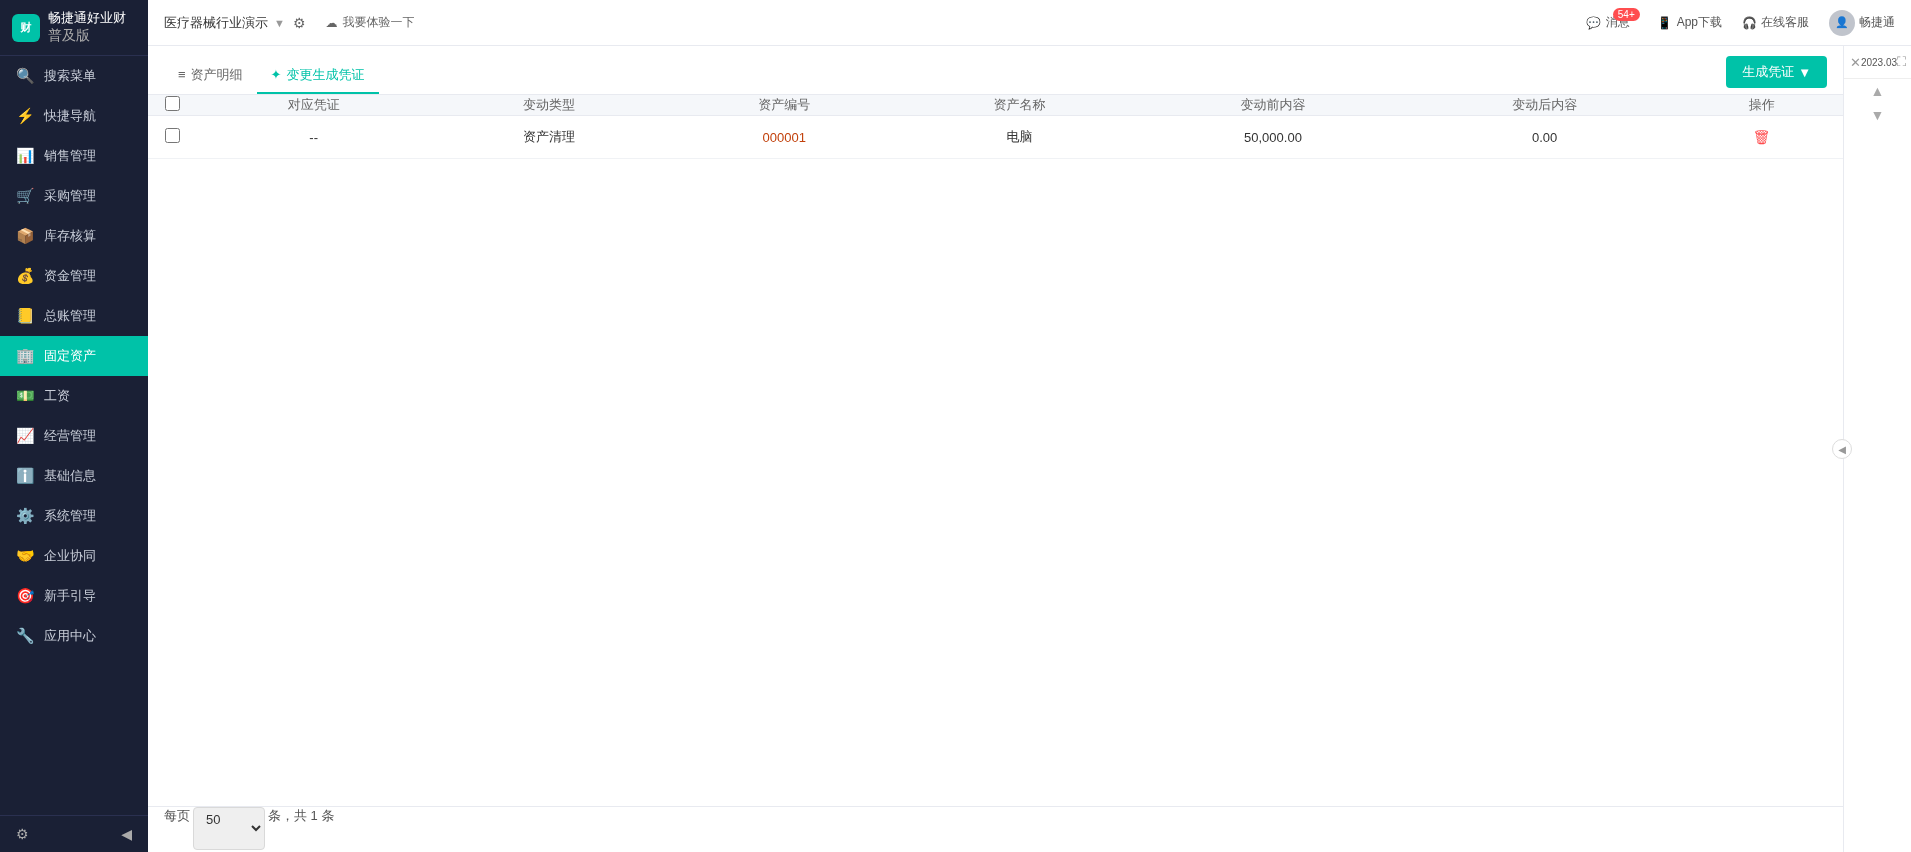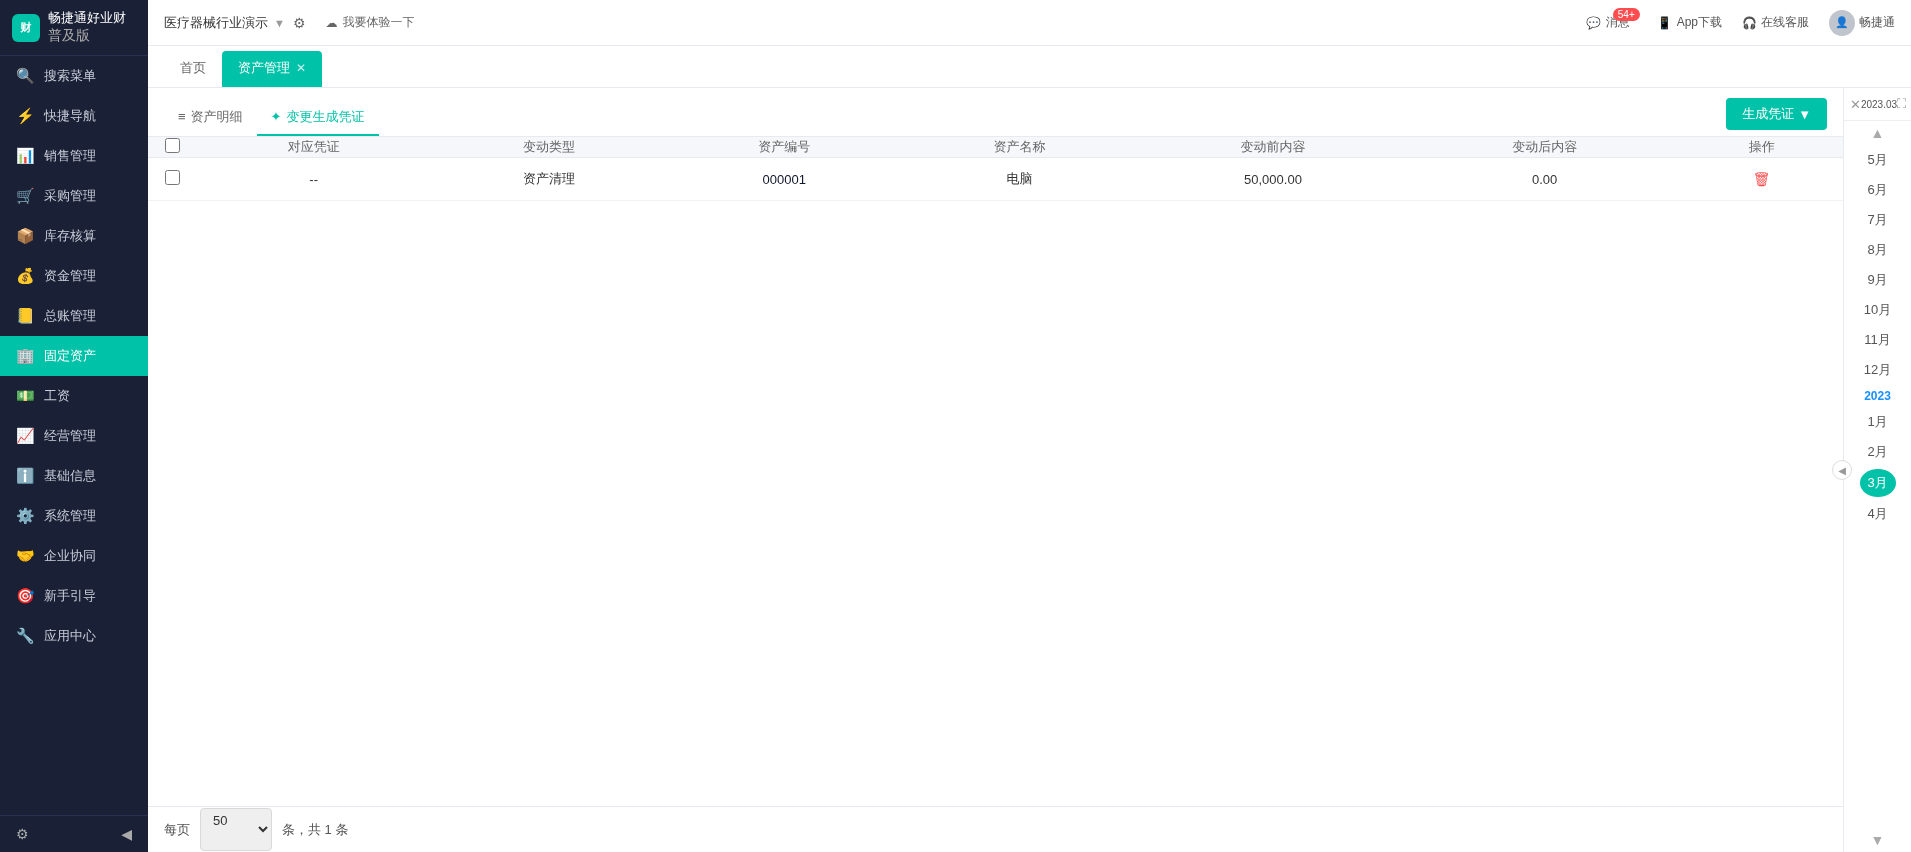--- a/index.html
+++ b/index.html
@@ -220,33 +220,33 @@
     }
     thead th:first-child { width: 48px; }
     tbody tr {
       border-bottom: 1px solid #f0f2f5;
     }
     tbody td {
       padding: 12px 16px;
       text-align: center;
       color: #333;
     }
-    .td-link { color: #0f172a; }
+    .td-link { color: #c2410c; }
 
     
     .cb { width: 15px; height: 15px; cursor: pointer; }
 
     
     .pagination-bar {
       height: 46px;
       border-top: 1px solid #e8eaf0;
       display: flex;
-      align-items: center;
+      align-items: flex-start;
       padding: 0 16px;
-      gap: 10px;
+      gap: 3px;
       font-size: 13px;
       color: #555;
       flex-shrink: 0;
     }
     .page-size-select {
       padding: 3px 20px 21px 8px;
       border: 1px solid #d9d9d9;
       border-radius: 4px;
       font-size: 13px;
       color: #333;
@@ -437,24 +437,20 @@
         <span>🎧</span>
         <span>在线客服</span>
       </div>
       <div class="header-right-item">
         <div class="header-avatar">👤</div>
         <span>畅捷通</span>
       </div>
     </div>
   </div>
 
-  <div class="tab-bar" id="tab-bar-container">
-  <div class="tab-item"><span>首页</span></div>
-      <div class="tab-item active"><span>资产管理</span><span class="tab-close">✕</span></div>
-    </div>
 
   <div class="content-area">
     <div class="main-panel">
 
       <div class="sub-tab-bar">
         <div class="sub-tab">
           <span class="tab-icon">≡</span>
           <span>资产明细</span>
         </div>
         <div class="sub-tab active">
@@ -511,31 +507,16 @@
     </div>
 
     <div class="right-sidebar">
       <div class="rs-toggle-btn">◀</div>
       <div class="rs-header">
         <span class="rs-header-icon">✕</span>
         <span style="font-size:10px; color:#555;">2023.03</span>
         <span class="rs-header-icon">⛶</span>
       </div>
       <div class="rs-nav-up">▲</div>
-      <div class="rs-months" id="rs-months-container">
-      <div class="rs-month-item">5月</div>
-          <div class="rs-month-item">6月</div>
-          <div class="rs-month-item">7月</div>
-          <div class="rs-month-item">8月</div>
-          <div class="rs-month-item">9月</div>
-          <div class="rs-month-item">10月</div>
-          <div class="rs-month-item">11月</div>
-          <div class="rs-month-item">12月</div>
-          <div class="rs-year-section">2023</div>
-          <div class="rs-month-item">1月</div>
-          <div class="rs-month-item">2月</div>
-          <div class="rs-month-item current">3月</div>
-          <div class="rs-month-item">4月</div>
-        </div>
       <div class="rs-nav-down">▼</div>
     </div>
   </div>
 </div>
 
 </body></html>

